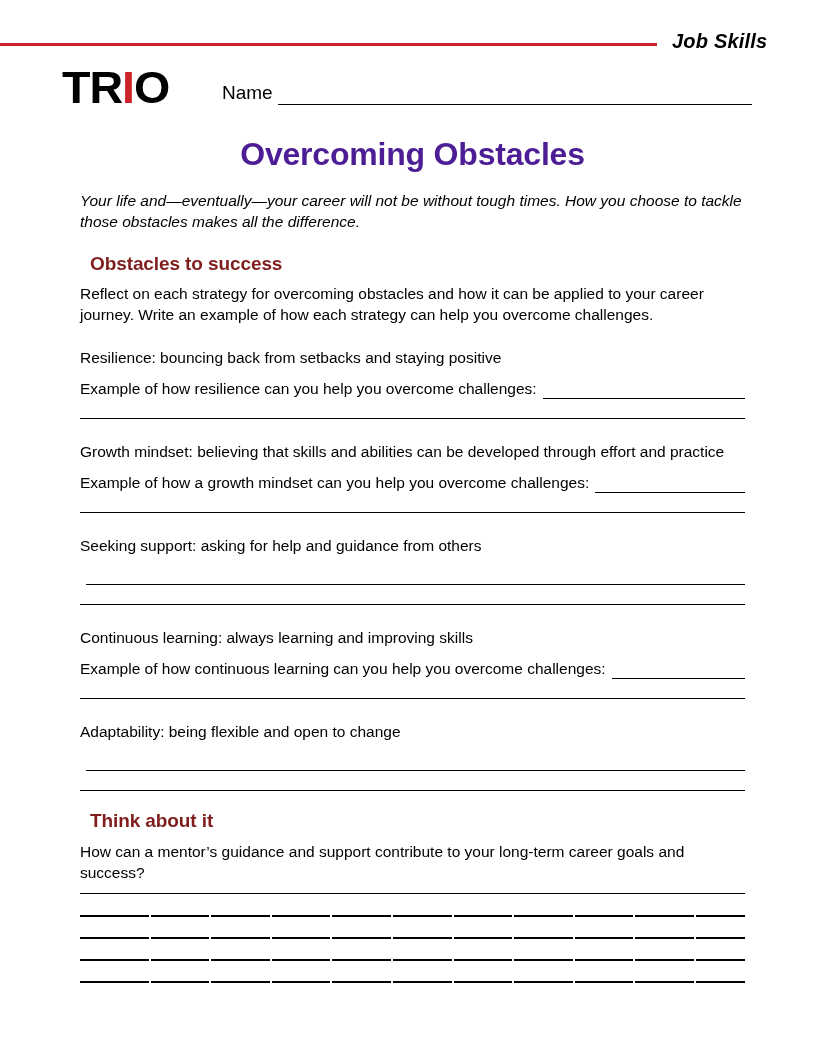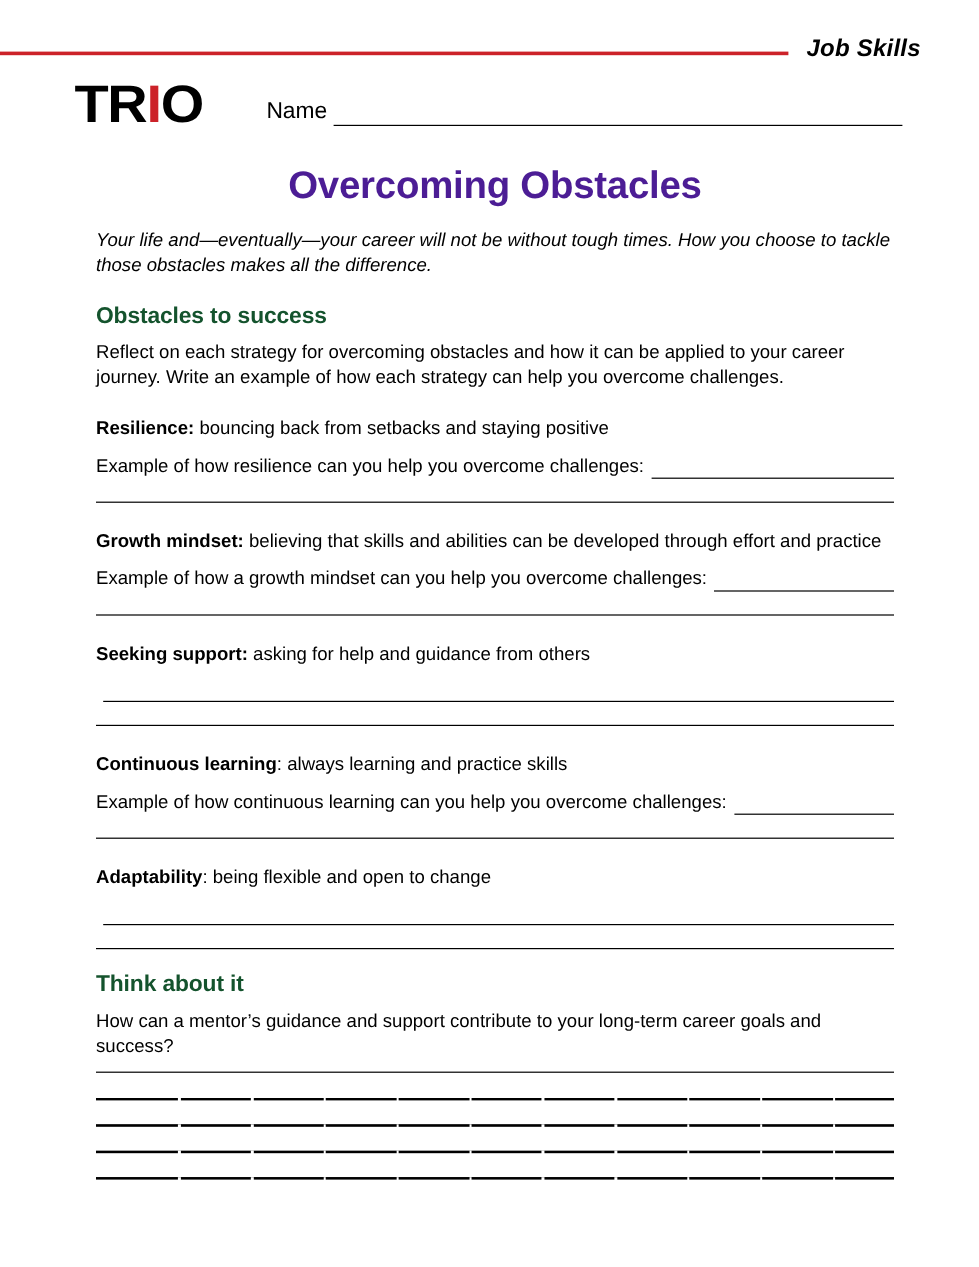--- a/index.html
+++ b/index.html
@@ -109,24 +109,25 @@
     top: 190px;
     left: 80px;
     width: 665px;
     font-size: 15.5px;
     font-style: italic;
     line-height: 21px;
   }
 
   
   .section-heading {
-    color: #14532d;
+    color: #7f1d1d;
     font-size: 19px;
     font-weight: bold;
     letter-spacing: -0.1px;
+    margin-left: 10px;
   }
 
   .body-text {
     font-size: 15.5px;
     line-height: 21px;
   }
 
   #obstacles-section {
     position: absolute;
     top: 253px;
@@ -139,21 +140,21 @@
   }
 
   .strategy-block {
     margin-top: 22px;
   }
   .strategy-term-line {
     font-size: 15.5px;
     line-height: 21px;
   }
   .strategy-term {
-    font-weight: bold;
+    font-weight: normal;
   }
   .strategy-desc {
     font-weight: normal;
   }
   .prompt-row {
     margin-top: 10px;
     display: flex;
     align-items: flex-end;
     width: 665px;
   }
@@ -287,21 +288,21 @@
         <span class="strategy-term">Seeking support:</span><span class="strategy-desc"> asking for help and guidance from others</span>
       </div>
       <div class="prompt-row">
         <span class="prompt-fill"></span>
       </div>
       <div class="answer-rule"></div>
     </div>
 
     <div class="strategy-block">
       <div class="strategy-term-line">
-        <span class="strategy-term">Continuous learning</span><span class="strategy-desc">: always learning and practice skills</span>
+        <span class="strategy-term">Continuous learning</span><span class="strategy-desc">: always learning and improving skills</span>
       </div>
       <div class="prompt-row">
         <span class="prompt-text">Example of how continuous learning can you help you overcome challenges:</span>
         <span class="prompt-fill"></span>
       </div>
       <div class="answer-rule"></div>
     </div>
 
     <div class="strategy-block">
       <div class="strategy-term-line">

